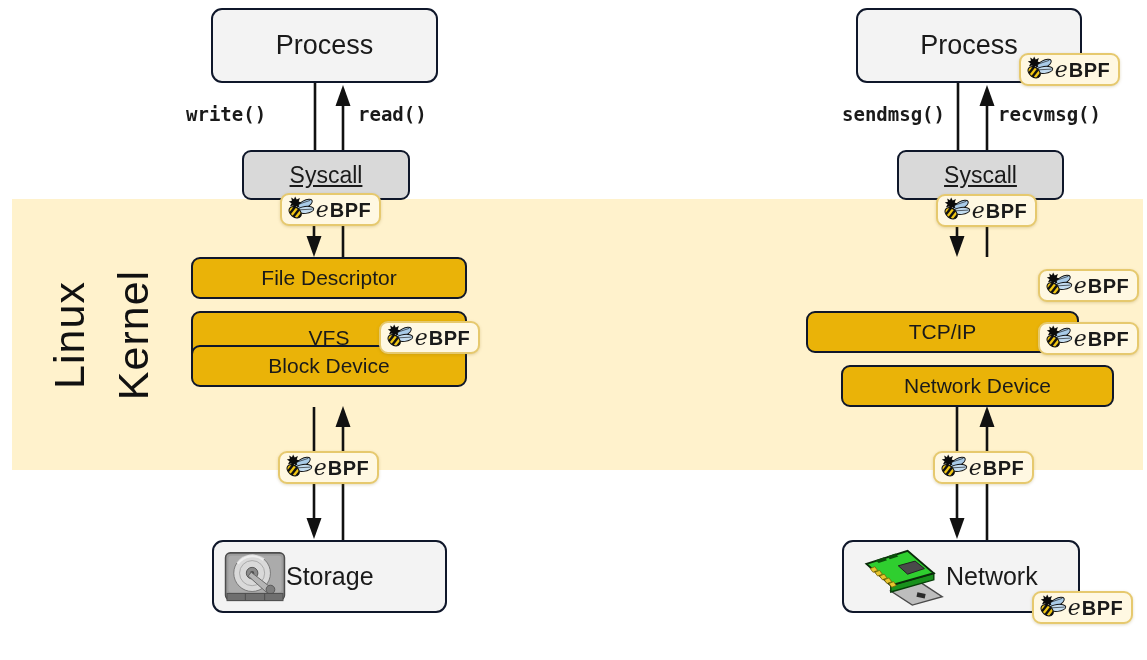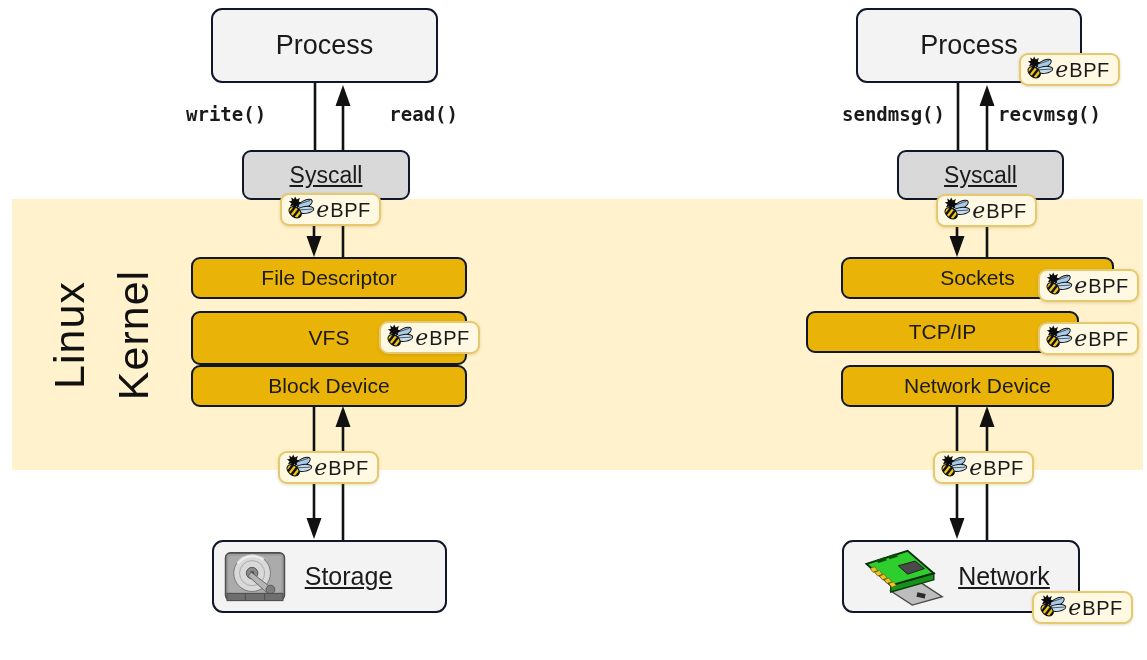--- a/index.html
+++ b/index.html
@@ -13,34 +13,34 @@
     display:flex;align-items:center;justify-content:center;z-index:1;}
   .kernel-label{transform:rotate(-90deg);font-size:43px;line-height:64px;text-align:center;
     white-space:nowrap;color:#111;letter-spacing:1px;}
   
   .box{position:absolute;border:2px solid #0f172a;display:flex;align-items:center;
     justify-content:center;box-sizing:border-box;z-index:3;}
   .proc{background:#F3F3F3;border-radius:11px;font-size:27px;}
   .sys{background:#D9D9D9;border-radius:9px;font-size:23px;text-decoration:underline;}
   .layer{background:#eab308;border-radius:9px;font-size:21px;}
   .device{background:#F3F3F3;border-radius:11px;font-size:25px;justify-content:flex-start;}
-  .device .dev-label{flex:1;text-align:center;text-decoration:underline;}
+  .device .dev-label{flex:1;}
   .dev-icon{margin-left:10px;flex:0 0 auto;}
   
   .call-label{position:absolute;font-family:"DejaVu Sans Mono","Liberation Mono",monospace;
     font-weight:bold;font-size:19px;z-index:3;top:103px;}
   
   #arrows{position:absolute;left:0;top:0;z-index:2;pointer-events:none;}
   
   .badge{position:absolute;width:101px;height:33px;background:#FFF8E2;border:2px solid #E6C96E;
     border-radius:9px;box-sizing:border-box;display:flex;align-items:center;justify-content:center;
     z-index:4;box-shadow:0 1px 3px rgba(140,110,20,.25);}
   .badge .bee{width:27px;height:25px;margin:-4px 1px 0 -2px;flex:0 0 auto;}
   .badge .e{font-family:"DejaVu Serif",serif;font-style:italic;font-size:22px;line-height:1;margin-right:1px;}
-  .badge .bpf{font-family:"Liberation Sans",sans-serif;font-weight:normal;font-size:20px;line-height:1;letter-spacing:.5px;}
+  .badge .bpf{font-family:"Liberation Sans",sans-serif;font-weight:bold;font-size:20px;line-height:1;letter-spacing:.5px;}
 </style>
 </head>
 <body>
 
 <div id="canvas">
 
   <svg width="0" height="0" style="position:absolute">
     <defs>
       <symbol id="bee-sym" viewBox="0 0 34 30">
         <ellipse cx="21" cy="11" rx="10.5" ry="4.6" fill="#A9CBE8" stroke="#111" stroke-width="1.2" transform="rotate(-27 21 11)"></ellipse>
@@ -130,33 +130,33 @@
       <polygon points="957,539 949.5,518 964.5,518"></polygon>
       <polygon points="987,406 979.5,427 994.5,427"></polygon>
     </g>
   </svg>
 
   <div class="box proc" style="left:211px;top:8px;width:227px;height:75px">
     <span>Process</span>
   </div>
 
   <div class="call-label" style="left:186px;width:116px;text-align:left">write()</div>
-  <div class="call-label" style="left:342px;width:116px;text-align:right">read()</div>
+  <div class="call-label" style="left:358px;width:116px;text-align:left">read()</div>
 
   <div class="box sys" style="left:242px;top:150px;width:168px;height:50px">
     <span>Syscall</span>
   </div>
 
   <div class="box layer" style="left:191px;top:257px;width:276px;height:42px">
     <span>File Descriptor</span>
   </div>
   <div class="box layer" style="left:191px;top:311px;width:276px;height:54px">
     <span>VFS</span>
   </div>
-  <div class="box layer" style="left:191px;top:365px;width:276px;height:42px">
+  <div class="box layer" style="left:191px;top:345px;width:276px;height:42px">
     <span>Block Device</span>
   </div>
 
   <div class="box device" style="left:212px;top:540px;width:235px;height:73px">
     <svg class="dev-icon" width="62" height="56">
         <use href="#disk-sym"></use>
       </svg>
     <span class="dev-label" style="padding-right:34px">Storage</span>
   </div>
 
@@ -164,23 +164,20 @@
     <span>Process</span>
   </div>
 
   <div class="call-label" style="left:812px;width:133px;text-align:right">sendmsg()</div>
   <div class="call-label" style="left:998px;width:133px;text-align:left">recvmsg()</div>
 
   <div class="box sys" style="left:897px;top:150px;width:167px;height:50px">
     <span>Syscall</span>
   </div>
 
-  <div class="box layer" style="left:841px;top:257px;width:273px;height:42px">
-    <span>Sockets</span>
-  </div>
   <div class="box layer" style="left:806px;top:311px;width:273px;height:42px">
     <span>TCP/IP</span>
   </div>
   <div class="box layer" style="left:841px;top:365px;width:273px;height:42px">
     <span>Network Device</span>
   </div>
 
   <div class="box device" style="left:842px;top:540px;width:238px;height:73px">
     <svg class="dev-icon" width="88" height="58" style="margin-left:14px">
         <use href="#nic-sym"></use>

